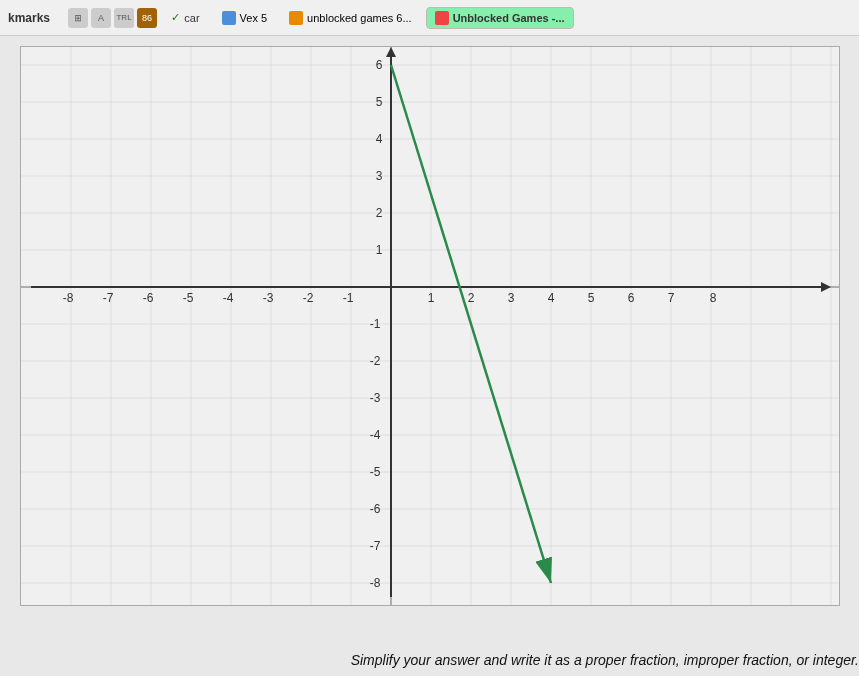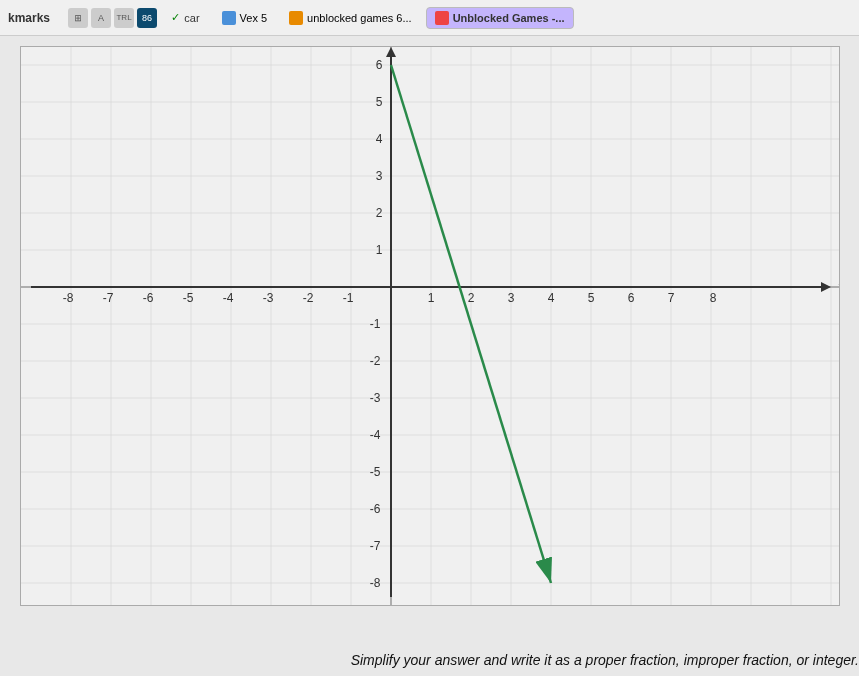--- a/index.html
+++ b/index.html
@@ -58,21 +58,21 @@
       gap: 4px;
       padding: 3px 8px;
       border-radius: 4px;
       font-size: 11px;
       cursor: pointer;
       white-space: nowrap;
     }
 
     .bar-tab.checkmark { color: #333; }
     .bar-tab.active-tab {
-      background: #c4b5fd;
+      background: #86efac;
       border: 1px solid #bbb;
       color: #333;
       font-weight: bold;
     }
 
     .tab-icon {
       width: 14px;
       height: 14px;
       border-radius: 2px;
       display: inline-block;
@@ -123,21 +123,21 @@
   </style>
 </head>
 <body>
 
 <div class="browser-bar">
   <span class="bar-brand">kmarks</span>
   <div class="bar-icons">
     <div class="bar-icon-box">⊞</div>
     <div class="bar-icon-box">A</div>
     <div class="bar-icon-box" style="font-size:8px;">TRL</div>
-    <div class="bar-icon-box" style="background:#0c4a6e;color:white;">86</div>
+    <div class="bar-icon-box" style="background:#a16207;color:white;">86</div>
   </div>
 
   <div class="bar-tab checkmark">
     <span style="color:green;">✓</span>
     <span>car</span>
   </div>
 
   <div class="bar-tab">
     <span class="tab-icon blue"></span>
     <span>Vex 5</span>

